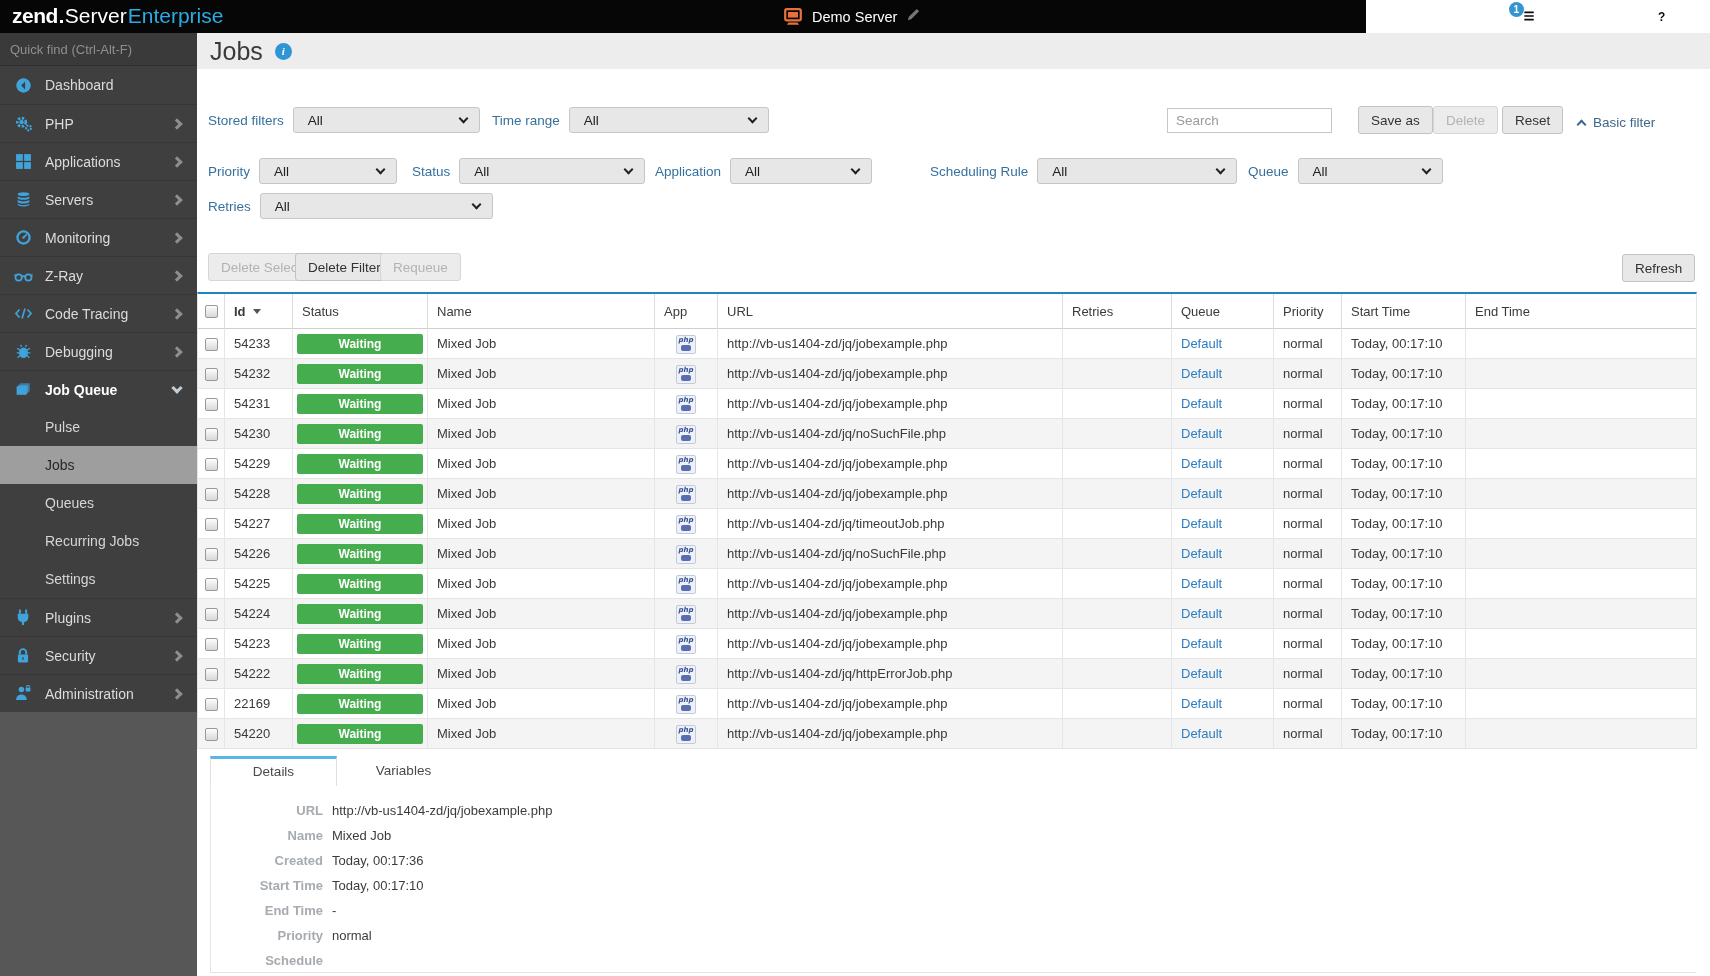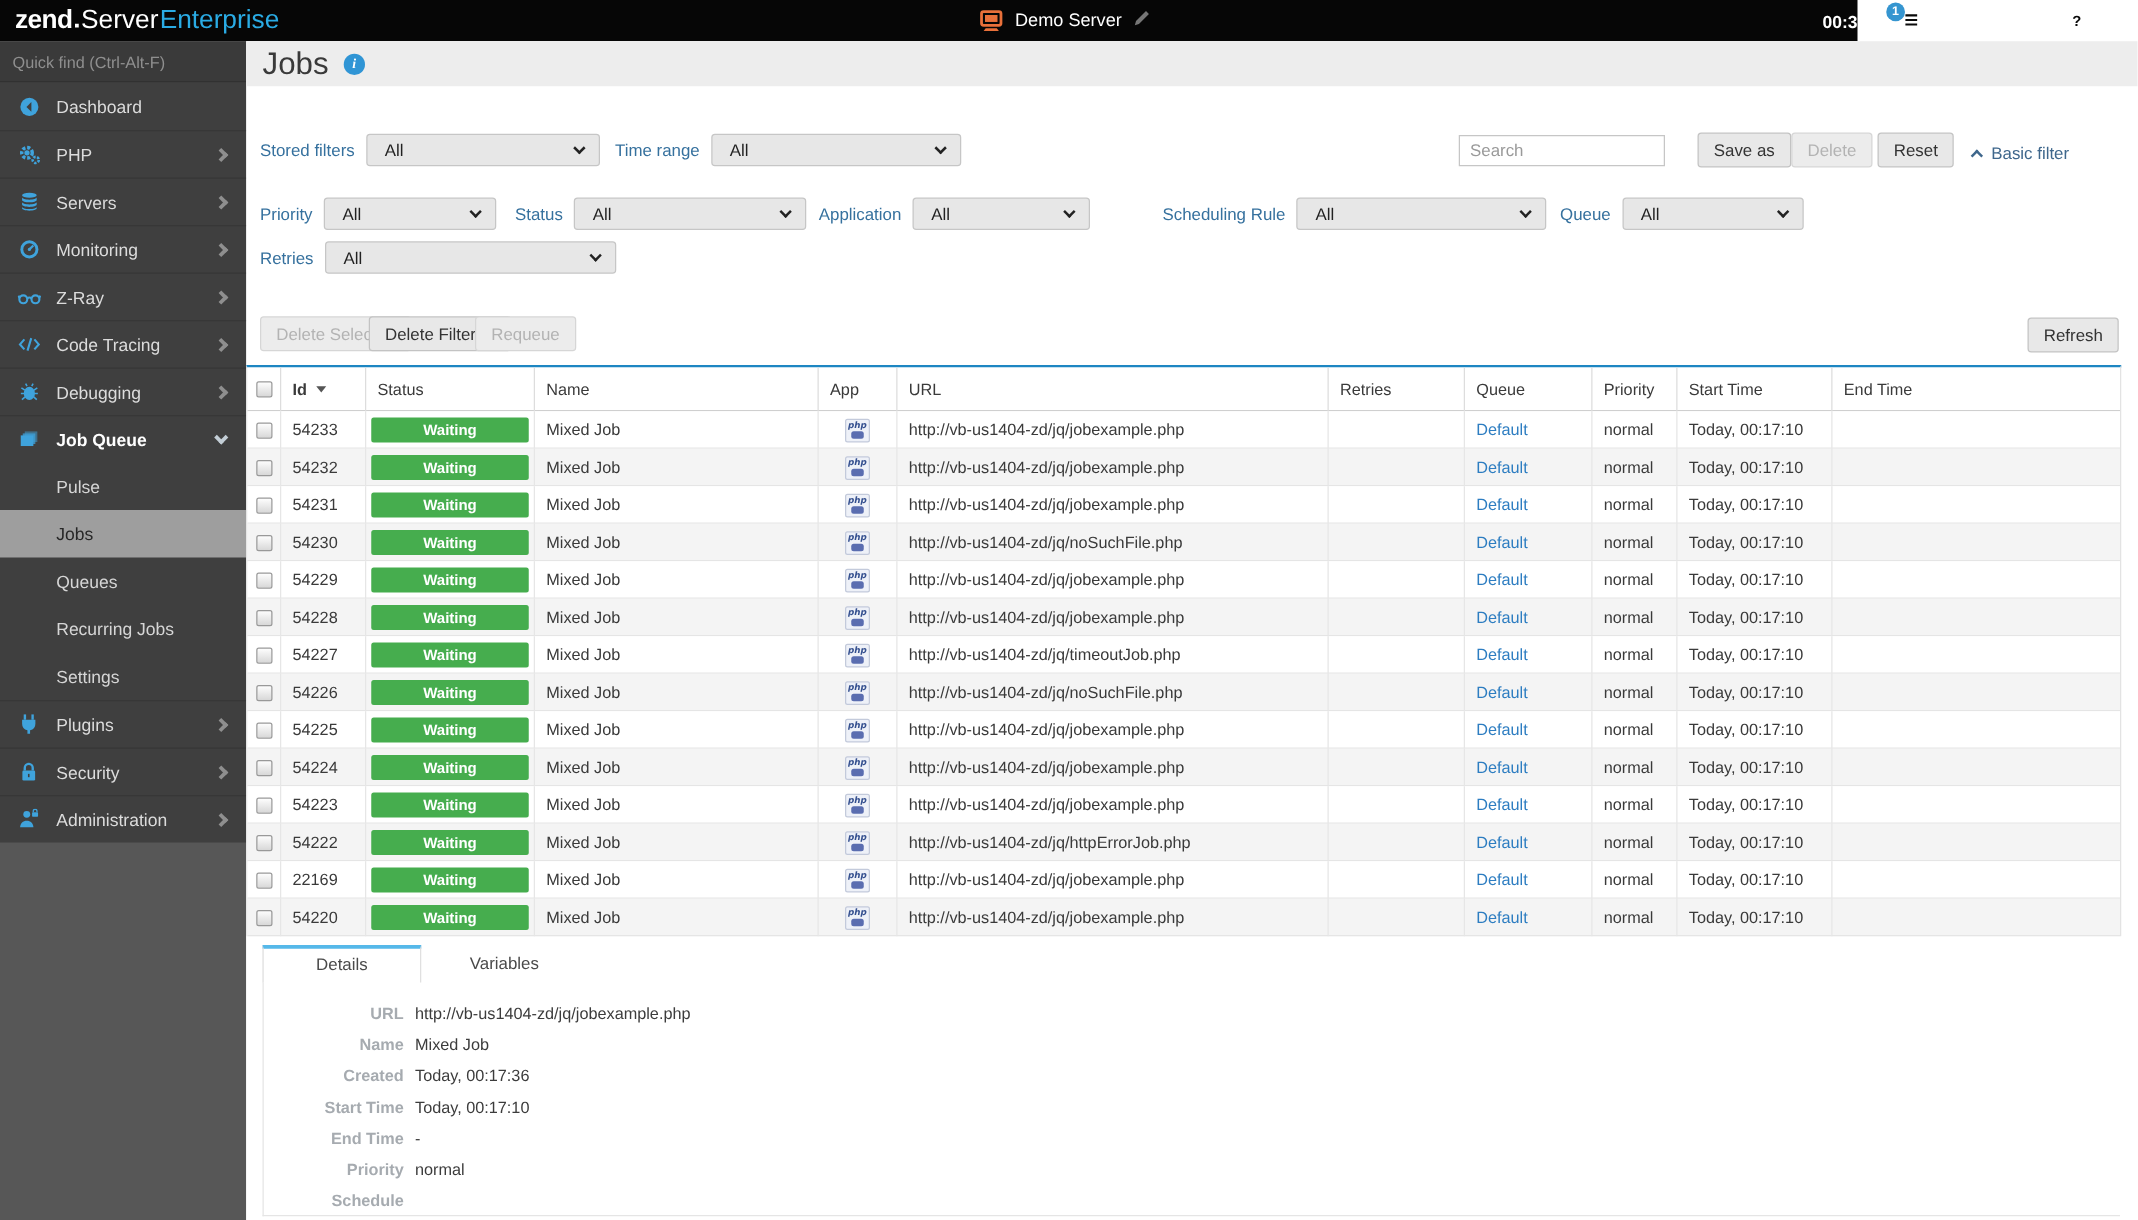--- a/index.html
+++ b/index.html
@@ -1,20 +1,20 @@
 <!DOCTYPE html>
 <html style="--accent-blue: #3fa3dc; --topbar-bg: #060606; --sidebar-bg: #3f3f3f; --sidebar-lower-bg: #575757; --sidebar-active-bg: #9e9e9e; --enterprise-blue: #2aabe4; --label-blue: #36719e; --link-blue: #2d7dc1; --badge-green: #46ad4e; --table-topline: #1d86c2; --tab-active-border: #55b8e9; --server-icon-orange: #e8703a; --notification-badge-blue: #3595d0; --title-band-bg: #ededed;"><head>
 <meta charset="utf-8">
 <style>
   * { margin:0; padding:0; box-sizing:border-box; }
   html,body { width:1710px; height:976px; overflow:hidden; background:#fff;
               font-family:"Liberation Sans","DejaVu Sans",sans-serif; }
 
   
-  .topbar { position:absolute; left:0; top:0; width:1486px; height:33px;
+  .topbar { position:absolute; left:0; top:0; width:1366px; height:33px;
             background:var(--topbar-bg,#060606); color:#fff;text-decoration:underline; }
   .logo { position:absolute; left:12px; top:4px; font-size:21px; display:flex; align-items:baseline; }
   .l-bold { font-weight:700; letter-spacing:-0.5px; }
   .l-dot { width:3px; height:3px; background:#fff; display:inline-block; margin:0 2px 12px 2px; }
   .l-rest { font-weight:400; }
   .l-ent { color:var(--enterprise-blue,#2aabe4); font-weight:300; margin-left:1px; }
   .server-cluster { position:absolute; left:783px; top:0; height:33px; display:flex; align-items:center; gap:9px; }
   .server-name { font-size:14.5px; }
   .pencil { opacity:.85; cursor:pointer; }
   .top-right { position:absolute; left:1458px; top:0; height:33px; display:flex; align-items:center; gap:24px; }
@@ -228,20 +228,34 @@
             <circle cx="13.8" cy="12.2" r="2.3" fill="none" stroke="#3fa3dc" stroke-width="2" stroke-dasharray="1.8 1.1"></circle>
           </svg>
         </span>
         <span class="m-label">PHP</span>
         <span class="chev chev-right"></span>
       </div>
       <div class="m-item">
         <span class="m-icon">
           <svg width="17" height="17" viewBox="0 0 16 16">
             <g fill="#3fa3dc">
+              <rect x="1" y="1" width="6.4" height="6.4"></rect>
+              <rect x="8.6" y="1" width="6.4" height="6.4"></rect>
+              <rect x="1" y="8.6" width="6.4" height="6.4"></rect>
+              <rect x="8.6" y="8.6" width="6.4" height="6.4"></rect>
+            </g>
+          </svg>
+        </span>
+        <span class="m-label">Applications</span>
+        <span class="chev chev-right"></span>
+      </div>
+      <div class="m-item">
+        <span class="m-icon">
+          <svg width="17" height="17" viewBox="0 0 16 16">
+            <g fill="#3fa3dc">
               <ellipse cx="8" cy="3" rx="5.5" ry="1.8"></ellipse>
               <path d="M2.5 4.6c0 1 2.5 1.8 5.5 1.8s5.5-.8 5.5-1.8v1.9c0 1-2.5 1.8-5.5 1.8S2.5 7.5 2.5 6.5z"></path>
               <path d="M2.5 8.1c0 1 2.5 1.8 5.5 1.8s5.5-.8 5.5-1.8V10c0 1-2.5 1.8-5.5 1.8S2.5 11 2.5 10z"></path>
               <path d="M2.5 11.6c0 1 2.5 1.8 5.5 1.8s5.5-.8 5.5-1.8v1.2c0 1-2.5 1.8-5.5 1.8s-5.5-.8-5.5-1.8z"></path>
             </g>
           </svg>
         </span>
         <span class="m-label">Servers</span>
         <span class="chev chev-right"></span>
       </div>

